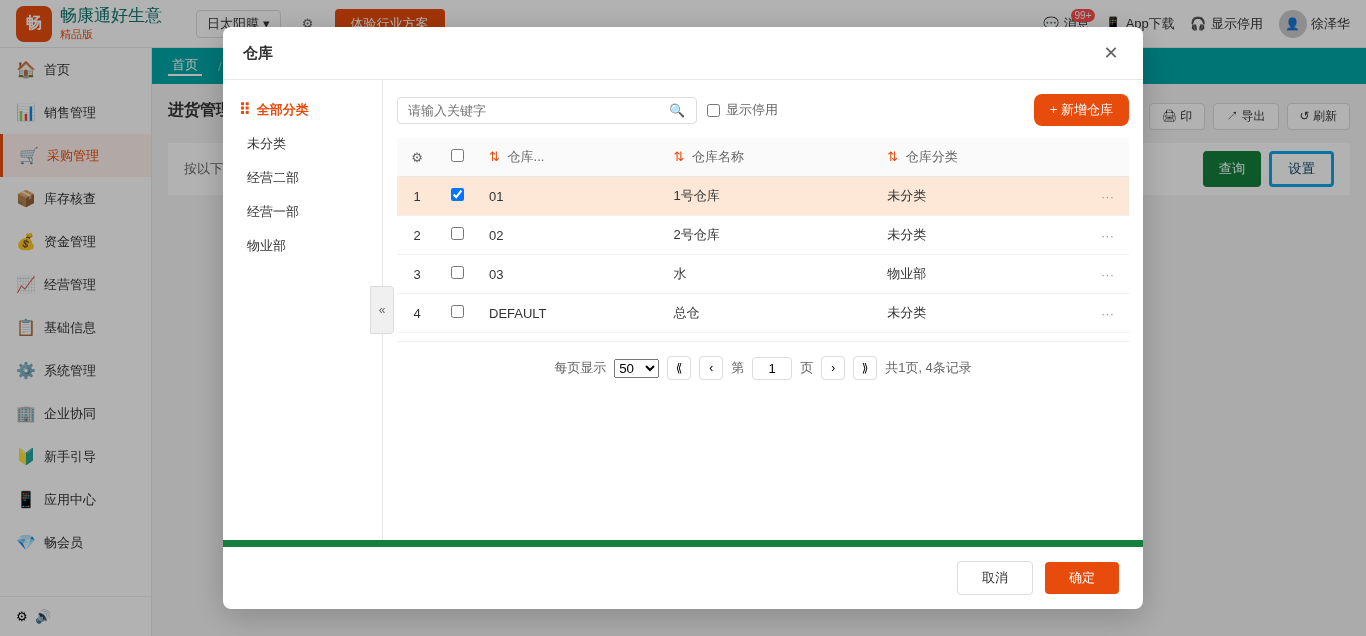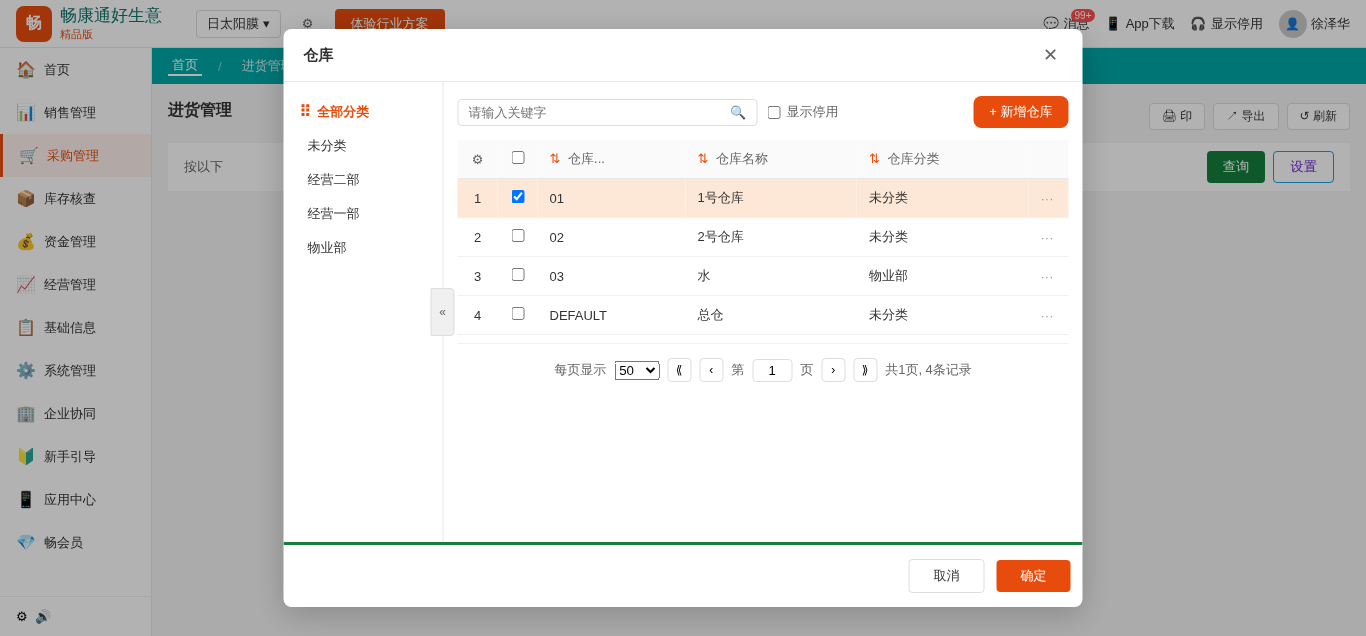--- a/index.html
+++ b/index.html
@@ -122,21 +122,21 @@
     .overlay-backdrop {
       position: fixed; top: 0; left: 0; right: 0; bottom: 0;
       background: rgba(0,0,0,0.3); z-index: 100;
     }
 
     
     .dialog {
       position: fixed;
       top: 50%; left: 50%;
       transform: translate(-50%, -50%);
-      width: 799px;
+      width: 920px;
       background: #fff;
       border-radius: 8px;
       box-shadow: 0 8px 32px rgba(0,0,0,0.2);
       z-index: 200;
       overflow: hidden;
     }
     .dialog-header {
       display: flex; align-items: center; justify-content: space-between;
       padding: 14px 20px;
       border-bottom: 1px solid #e8e8e8;
@@ -234,22 +234,22 @@
       cursor: pointer; background: #fff; font-size: 12px;
     }
     .page-input {
       width: 40px; border: 1px solid #ddd; border-radius: 4px;
       padding: 3px 6px; text-align: center; font-size: 13px;
     }
 
     
     .dialog-footer {
       display: flex; align-items: center; justify-content: flex-end;
-      gap: 12px; padding: 14px 12px;
-      border-top: 3px solid #15803d;
+      gap: 12px; padding: 14px 24px;
+      border-top: 7px solid #15803d;
     }
     .cancel-btn {
       padding: 7px 24px; border: 1px solid #ddd;
       border-radius: 4px; cursor: pointer; background: #fff;
       font-size: 13px; color: #333;
     }
     .confirm-btn {
       padding: 7px 24px; border: none;
       border-radius: 4px; cursor: pointer;
       background: #e84c0d; color: #fff; font-size: 13px;
@@ -259,21 +259,21 @@
     .bg-section {
       padding: 16px;
     }
     .bg-title { font-size: 16px; font-weight: bold; color: #333; margin-bottom: 12px; }
     .filter-row {
       display: flex; align-items: center; gap: 12px;
       padding: 8px 16px; background: #fff; margin-bottom: 8px;
     }
     .filter-label { color: #666; font-size: 13px; }
     .search-btn { background: #15803d; color: #fff; border: none; border-radius: 4px; padding: 6px 16px; cursor: pointer; }
-    .set-btn { border: 1px solid #0ea5e9; background: #fff; border-radius: 4px; padding: 6px 16px; cursor: pointer; color: #6d28d9; }
+    .set-btn { border: 3px solid #0ea5e9; background: #fff; border-radius: 4px; padding: 6px 16px; cursor: pointer; color: #0c4a6e; }
   </style>
 </head>
 <body>
 
 <div class="overlay-backdrop"></div>
 
 <div class="top-header">
   <div class="logo-area">
     <div class="logo-icon">
       <span>畅</span>

